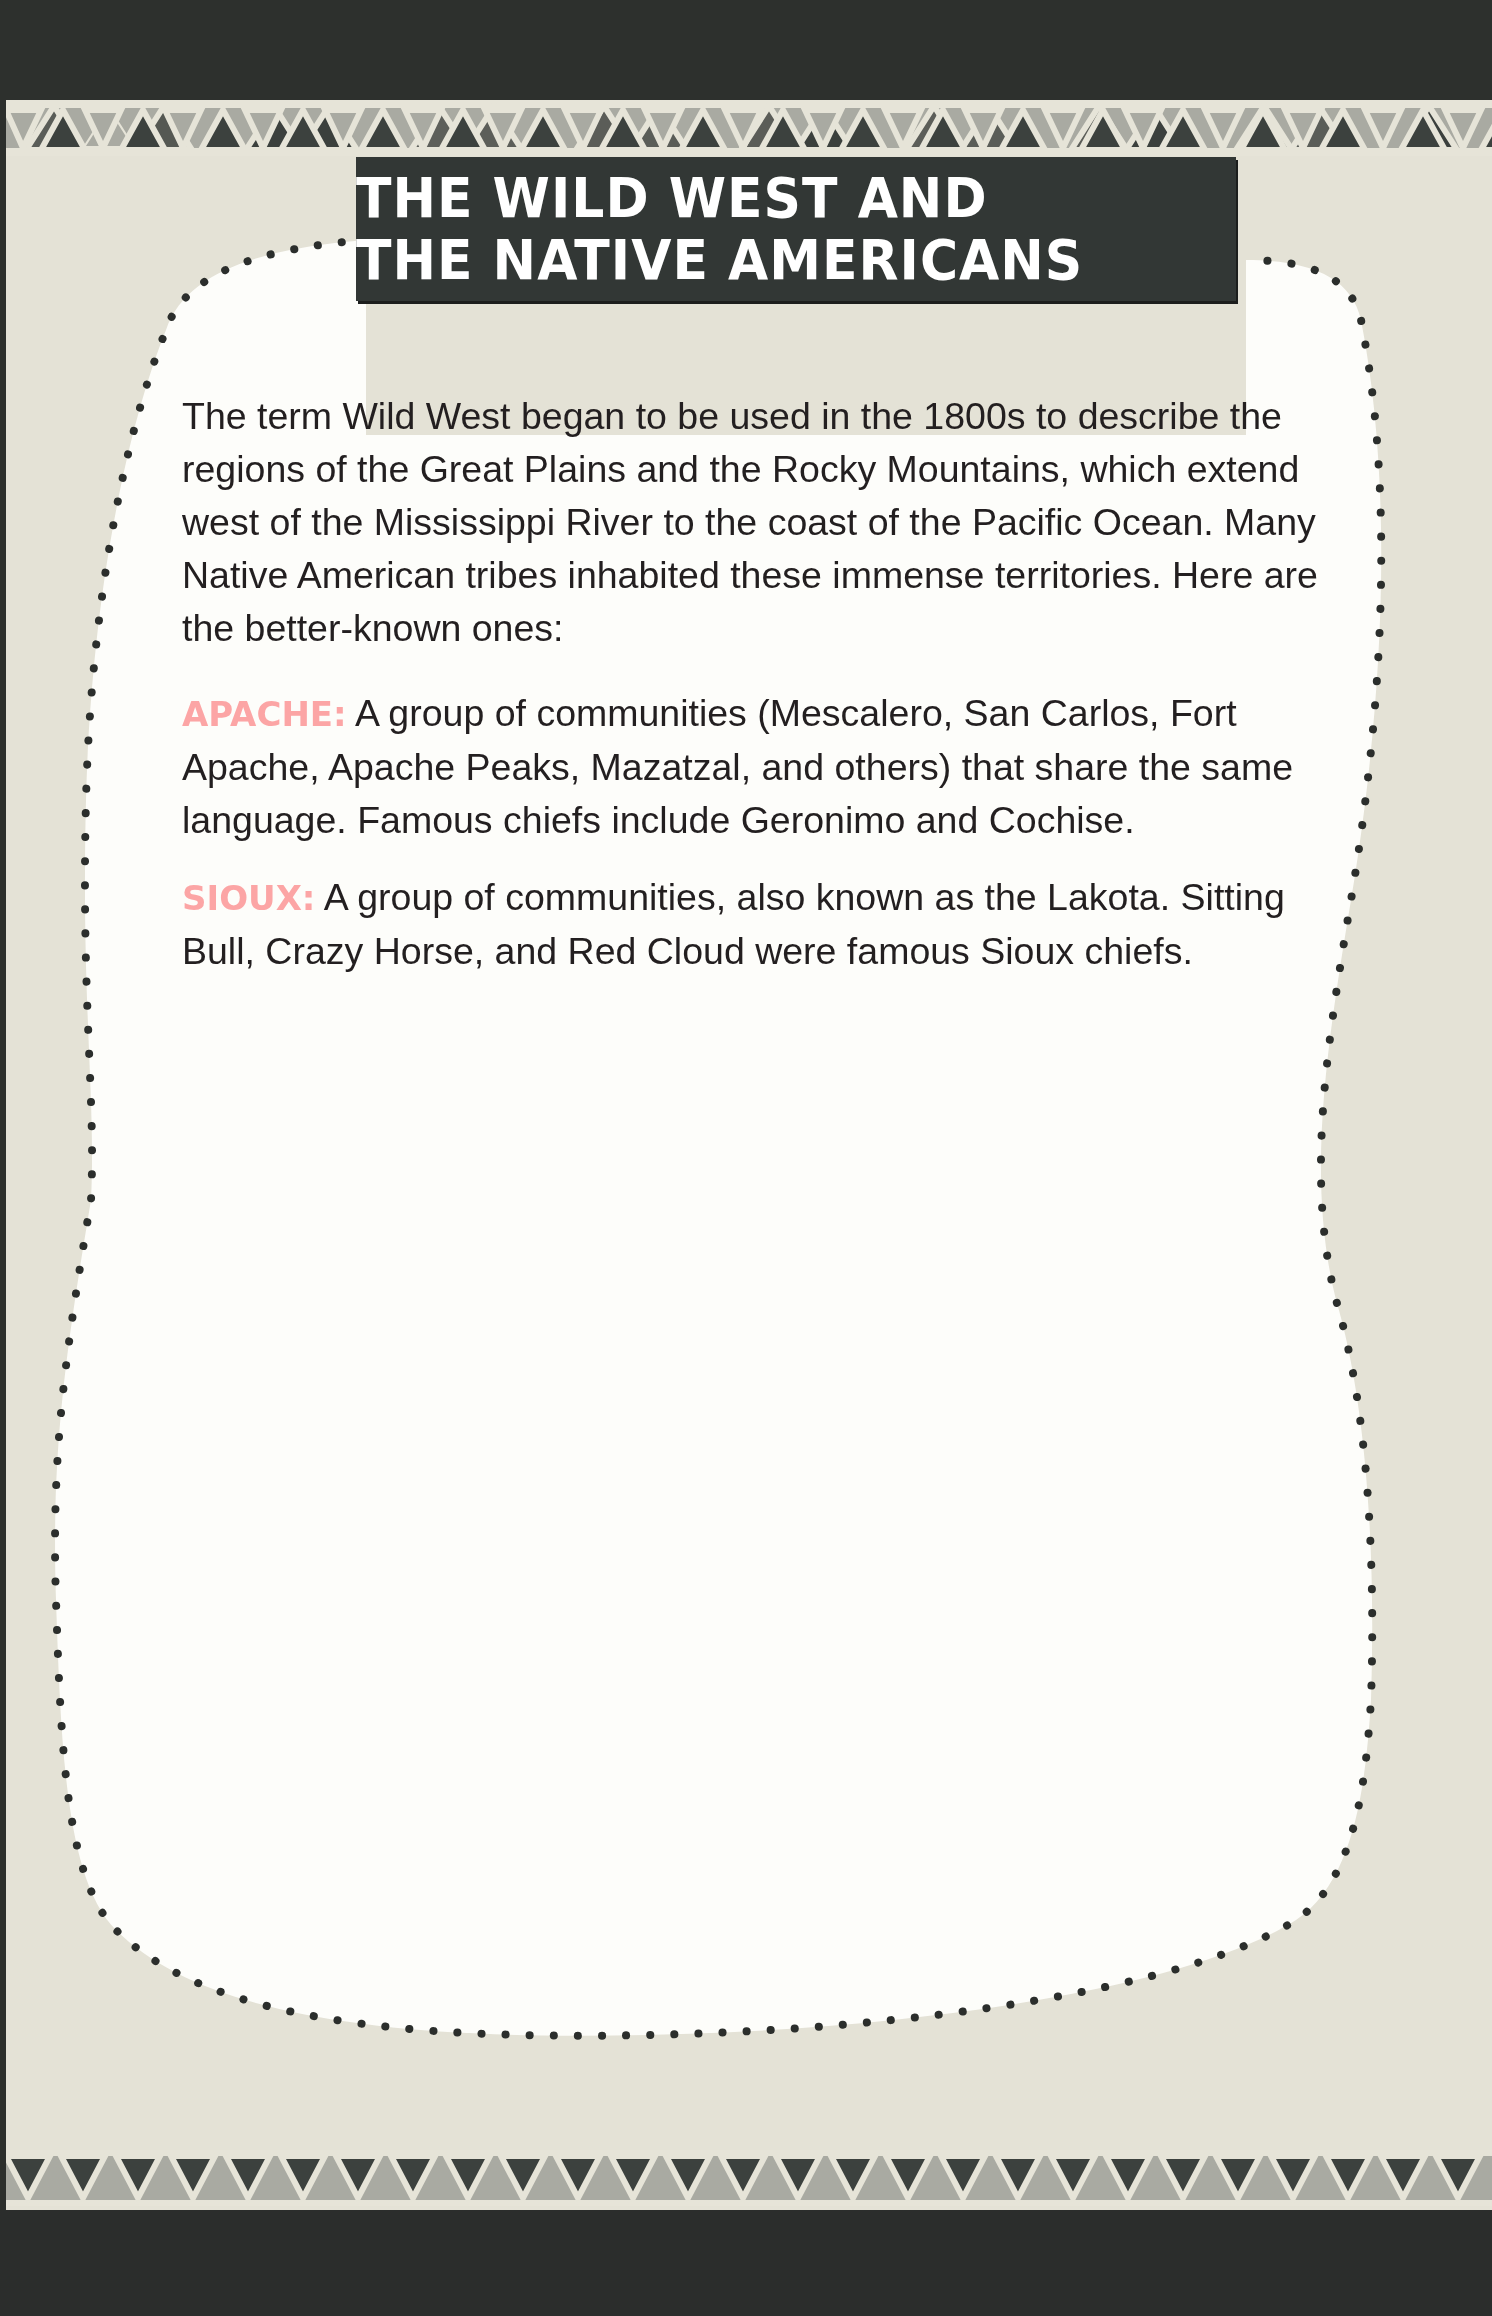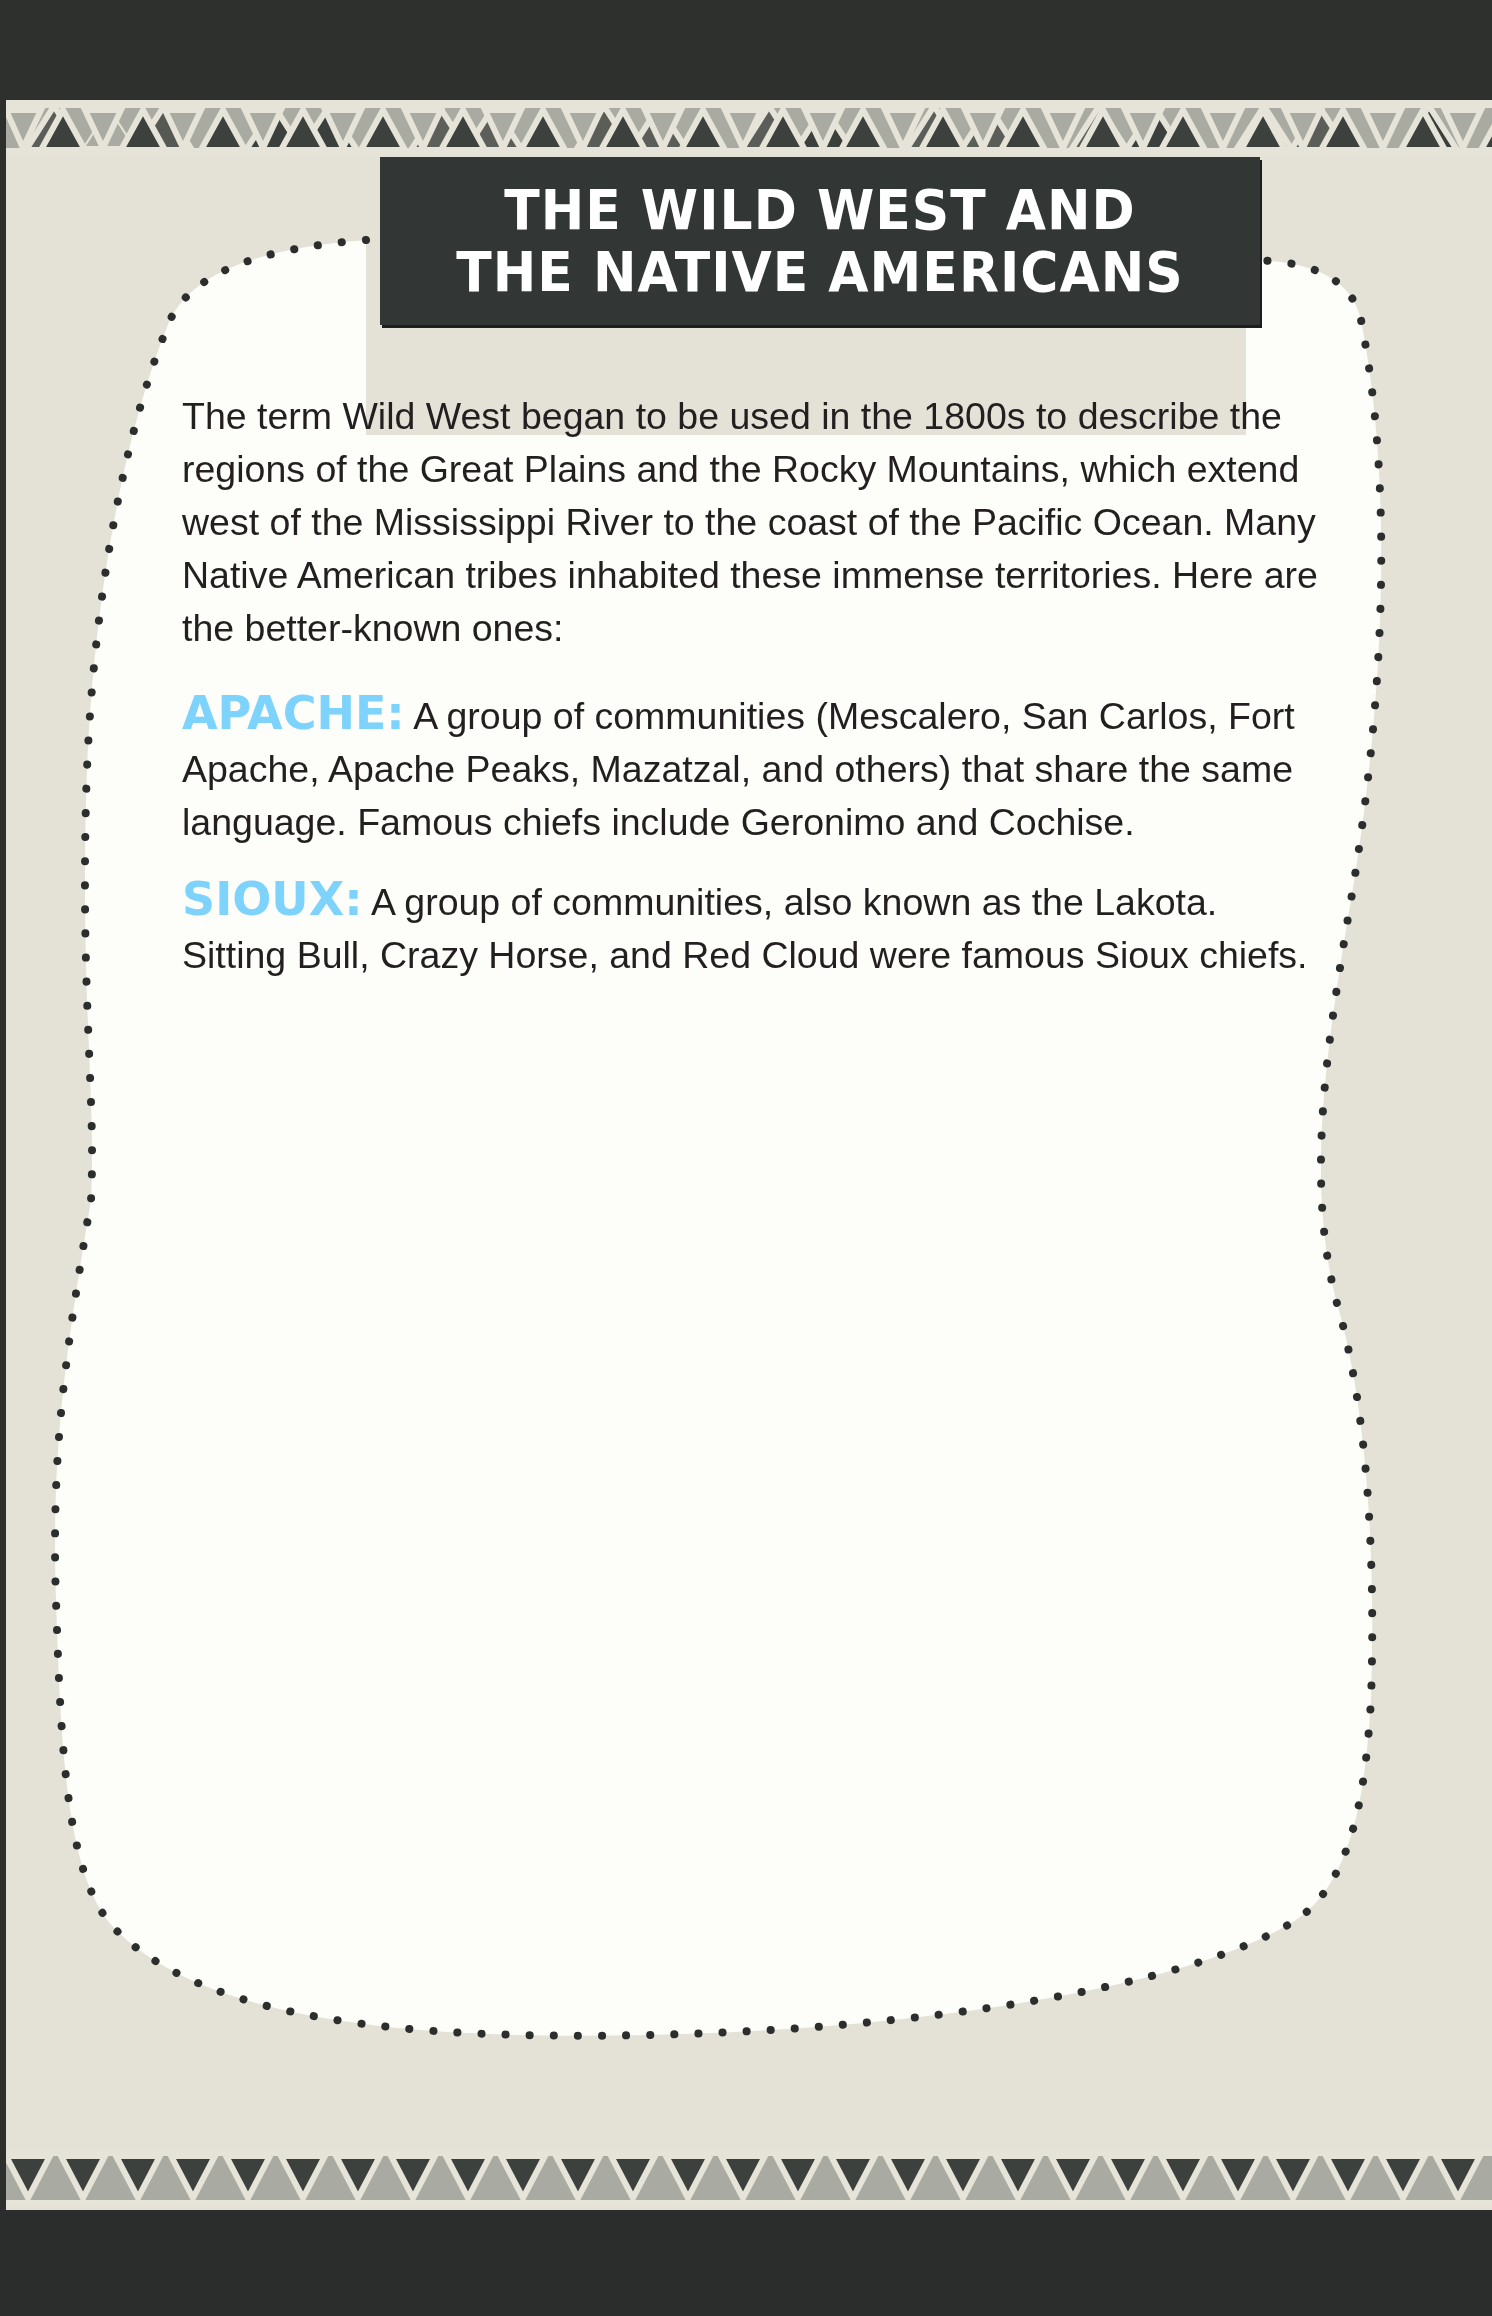--- a/index.html
+++ b/index.html
@@ -21,42 +21,42 @@
     background: #2b2d2c;
   }
   .border-strip { position: absolute; left: 0; width: 1486px; height: 56px; }
   .border-strip.top { top: 0; }
   .border-strip.bottom { top: 2050px; }
   .border-strip svg { display: block; }
 
   .card-svg { position: absolute; left: 0; top: 0; }
 
   .title-banner {
-    position: absolute; left: 380px; top: 157px; width: 880px; height: 168px;
+    position: absolute; left: 356px; top: 157px; width: 880px; height: 144px;
     background: #323735;
     box-shadow: 2px 3px 0 #1c1e1d;
-    display: flex; flex-direction: column; align-items: center; justify-content: center;
+    display: flex; flex-direction: column; justify-content: center;
   }
   .title-line {
     color: #ffffff; font-family: "DejaVu Sans", sans-serif; font-weight: bold;
     font-size: 52px; line-height: 62px; letter-spacing: 1px; text-transform: uppercase;
     transform: scaleY(1.05);
   }
 
   .content {
     position: absolute; left: 182px; top: 390px; width: 1140px;
     color: #231f20; font-family: "Liberation Sans", sans-serif;
     font-size: 37.5px; line-height: 53px;
   }
   .intro { margin: 0 0 32px 0; }
   .entry { margin: 0 0 24px 0; }
   .entry .name {
     font-family: "DejaVu Sans", sans-serif; font-weight: bold;
-    text-transform: uppercase; font-size: 46px; letter-spacing: 0px;
-    color: #7dd3fc;
+    text-transform: uppercase; font-size: 34px; letter-spacing: 0px;
+    color: #fca5a5;
     text-align: right;
   }
   .entry .desc { }
 </style>
 </head>
 <body>
 
 <div class="top-band"></div>
 
 <div class="page">

